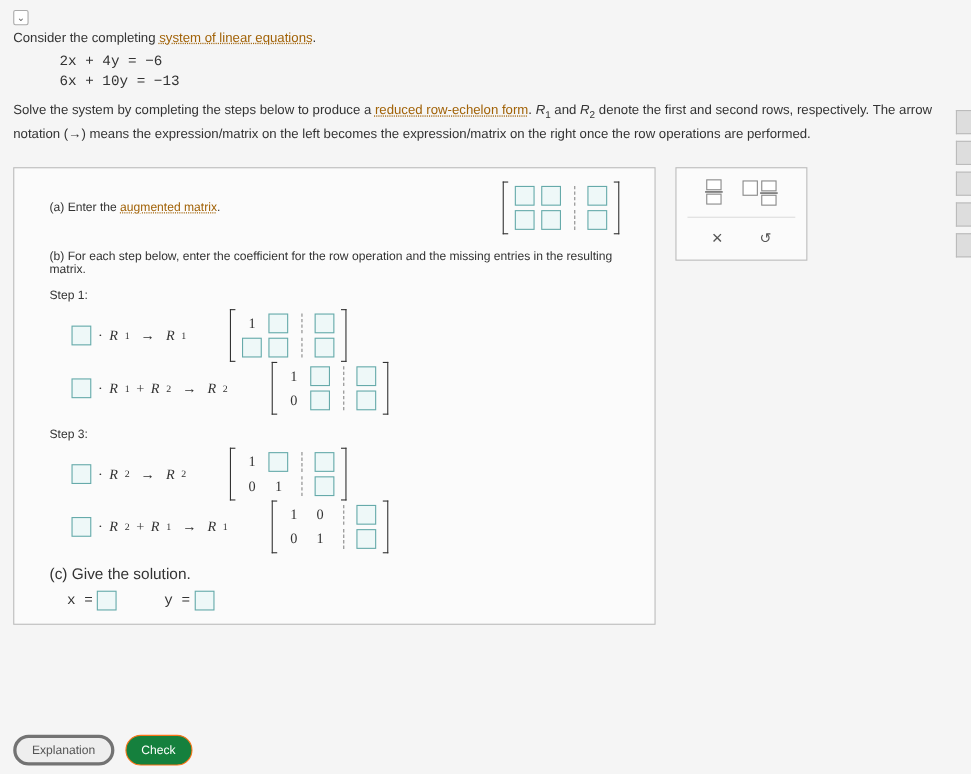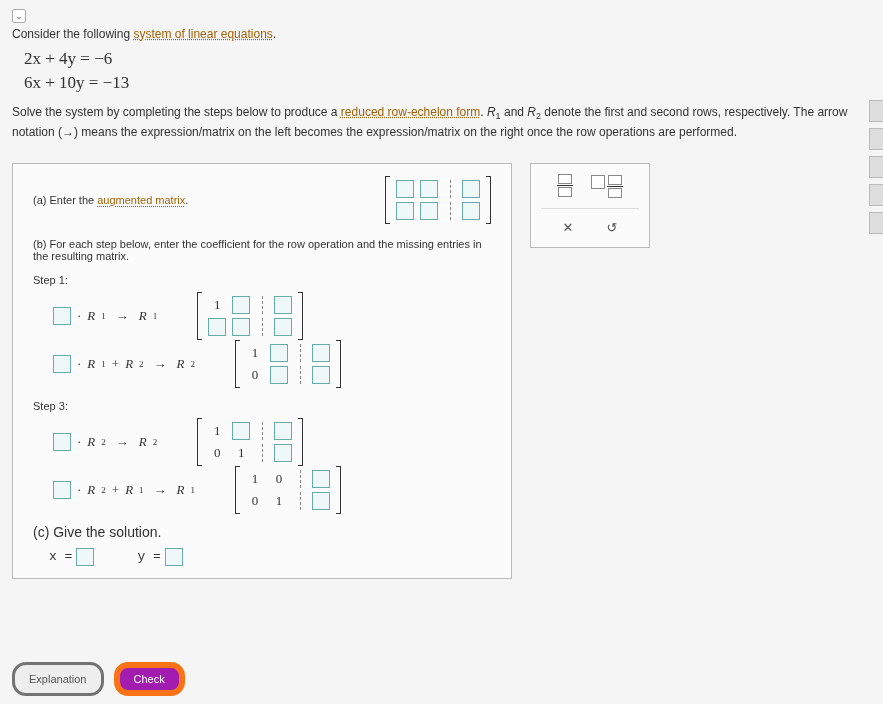--- a/index.html
+++ b/index.html
@@ -1,25 +1,25 @@
 <!DOCTYPE html>
 <html><head>
 <meta charset="utf-8">
 <style>
 *{box-sizing:border-box;margin:0;padding:0}
 body{font-family:Arial,sans-serif;font-size:12px;color:#333;background:#e8e8e8;width:883px;height:704px;overflow:hidden;position:relative}
 .page{background:#f5f5f5;padding:8px 12px;height:100%}
 .chevron{display:inline-block;width:14px;height:14px;border:1px solid #aaa;border-radius:2px;text-align:center;line-height:12px;font-size:9px;color:#666;background:#fff;margin-bottom:4px}
 .link{color:#a16207;text-decoration:underline dotted;cursor:pointer}
 .intro{margin-bottom:6px}
-.eqs{margin:4px 0 8px 12px;font-family:Liberation Serif, serif;font-size:17px;line-height:1.4}
+.eqs{margin:4px 0 8px 42px;font-family:Liberation Mono, monospace;font-size:13px;line-height:1.4}
 .instr{margin-bottom:22px;line-height:1.5}
 sub{font-size:9px}
 .workarea{display:flex;gap:18px;align-items:flex-start}
-.mainbox{border:1px solid #bbb;background:#fbfbfb;padding:12px 20px;width:500px}
+.mainbox{border:1px solid #bbb;background:#fbfbfb;padding:12px 32px;width:584px}
 .palette{border:1px solid #bbb;background:#fbfbfb;padding:10px;width:120px}
 .prow{display:flex;align-items:center;gap:14px;margin-bottom:14px}
 .plabel{font-size:11px}
 .bracket{display:inline-flex;align-items:stretch;font-family:'Times New Roman',serif}
 .bracket::before,.bracket::after{content:"";width:4px;border-top:1.5px solid #333;border-bottom:1.5px solid #333}
 .bracket::before{border-left:1.5px solid #333}
 .bracket::after{border-right:1.5px solid #333}
 .mgrid3{display:grid;grid-template-columns:auto auto auto 6px auto;gap:4px 6px;padding:4px 6px;align-items:center}
 .sep{width:1px;border-left:1px dashed #888;align-self:stretch}
 .cell-in{width:18px;height:18px;border:1px solid #6aa;background:#eef8f8;display:inline-block}
@@ -35,32 +35,32 @@
 .palette-row{display:flex;gap:18px;justify-content:center;margin-bottom:10px}
 .frac{display:inline-flex;flex-direction:column;align-items:center;line-height:1}
 .frac .n,.frac .d{width:14px;height:10px;border:1px solid #888;background:#fff;font-size:9px}
 .frac .bar{width:16px;height:1px;background:#333;margin:1px 0}
 .whole{width:14px;height:14px;border:1px solid #888;background:#fff;display:inline-block;margin-right:2px;vertical-align:middle}
 .palette-bot{display:flex;gap:24px;justify-content:center;border-top:1px solid #ddd;padding-top:8px}
 .pbtn{width:20px;height:20px;display:flex;align-items:center;justify-content:center;font-size:13px;color:#555;cursor:pointer}
 .footer{position:absolute;bottom:8px;left:12px;display:flex;gap:10px}
 .btn{padding:5px 14px;border-radius:14px;font-size:11px;cursor:pointer}
 .btn-expl{background:#eee;border:3px solid #737373;color:#555}
-.btn-check{background:#a21caf;border:6px solid #f97316;color:#fff}
+.btn-check{background:#15803d;border:1px solid #f97316;color:#fff}
 .sidetabs{position:absolute;right:0;top:100px;display:flex;flex-direction:column;gap:6px}
 .sidetab{width:14px;height:22px;background:#ddd;border:1px solid #bbb;border-right:none}
 </style>
 </head>
 <body>
 
 <div class="page">
   <span class="chevron">⌄</span>
 
   <p class="intro">
-    <span>Consider the following </span><span class="link">system of linear equations</span><span>.</span>
+    <span>Consider the completing </span><span class="link">system of linear equations</span><span>.</span>
   </p>
 
   <div class="eqs">
     <div>2x + 4y = −6</div>
     <div>6x + 10y = −13</div>
   </div>
 
   <p class="instr">
     <span>Solve the system by completing the steps below to produce a </span><span class="link">reduced row-echelon form</span><span>. </span><i>R</i><sub>1</sub><span> and </span><i>R</i><sub>2</sub><span> denote the first and second rows, respectively. The arrow notation (→) means the expression/matrix on the left becomes the expression/matrix on the right once the row operations are performed.</span>
   </p>

